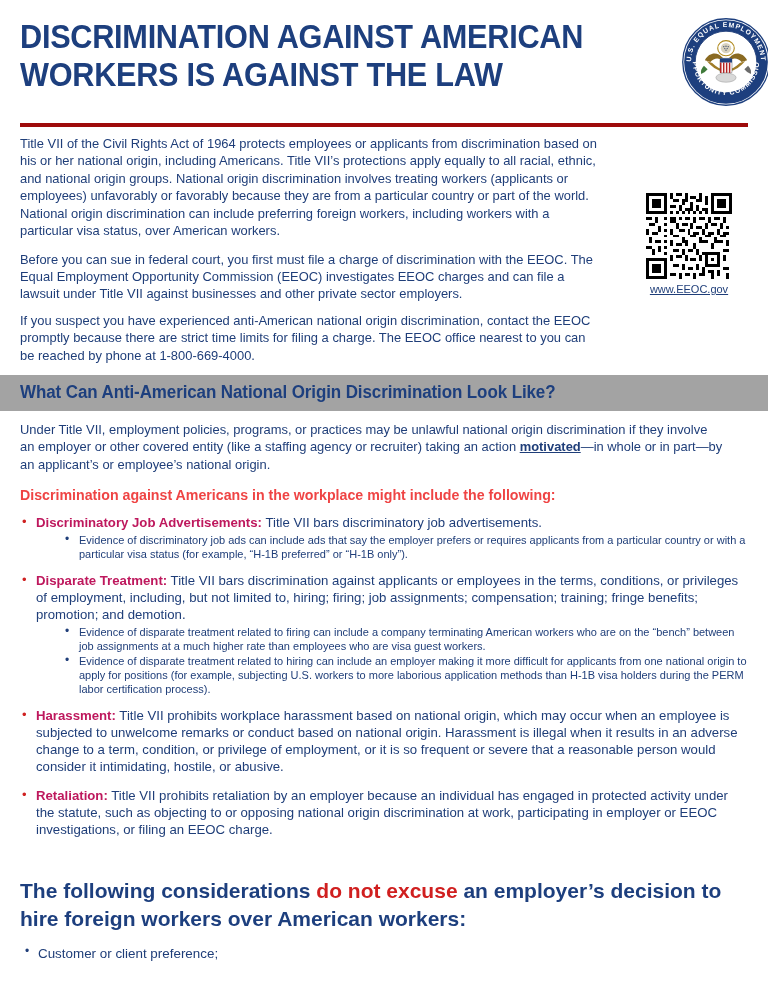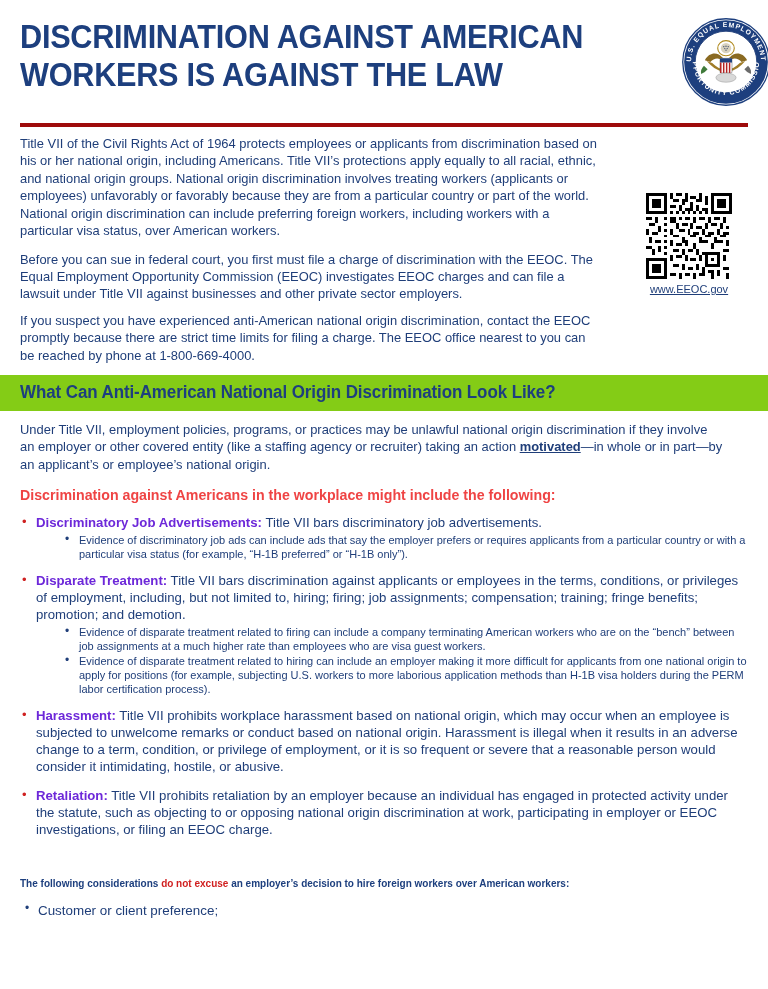--- a/index.html
+++ b/index.html
@@ -93,21 +93,21 @@
     display: block;
     margin-top: 4px;
     font-size: 11px;
     color: #1f3e79;
     text-decoration: underline;
     white-space: nowrap;
   }
 
   
   .band {
-    background: #84cc16;
+    background: #a3a3a3;
     padding: 7px 20px 8px 20px;
     font-size: 17.5px;
     font-weight: bold;
     color: #1d3f7e;
     letter-spacing: -0.1px;
     transform-origin: left center;
   }
   .band span { display: inline-block; transform: scaleX(0.97); transform-origin: left center; }
 
   .section-body { padding: 10px 20px 0 20px; }
@@ -139,21 +139,21 @@
   ul.lvl1 > li:last-child { margin-bottom: 0; }
   ul.lvl1 > li::before {
     content: "\2022";
     position: absolute;
     left: 2px;
     top: -1px;
     color: #cf2121;
     font-size: 13px;
   }
   .bl-label {
-    color: #6d28d9;
+    color: #be185d;
     font-weight: bold;
   }
   ul.lvl2 {
     list-style: none;
     margin: 1px 0 0 0;
     padding: 0;
   }
   ul.lvl2 > li {
     position: relative;
     padding-left: 17px;
@@ -189,21 +189,21 @@
   ul.plain > li::before {
     content: "\2022";
     position: absolute;
     left: 5px;
     top: -1px;
     color: #1f3e79;
     font-size: 12px;
   }
 
   .closing-head {
-    font-size: 10px;
+    font-size: 21px;
     font-weight: bold;
     color: #1d3f7e;
     line-height: 1.32;
     margin: 12px 0 12px 0;
   }
   .red-bold { color: #d01f1f; font-weight: bold; }
 
   .gap-lg { height: 16px; }
   .gap-md { height: 11px; }
 </style>

